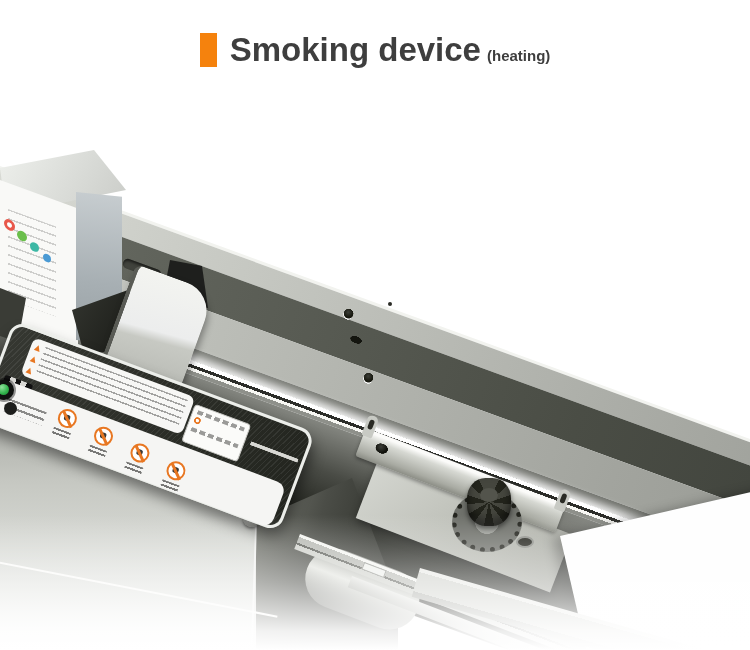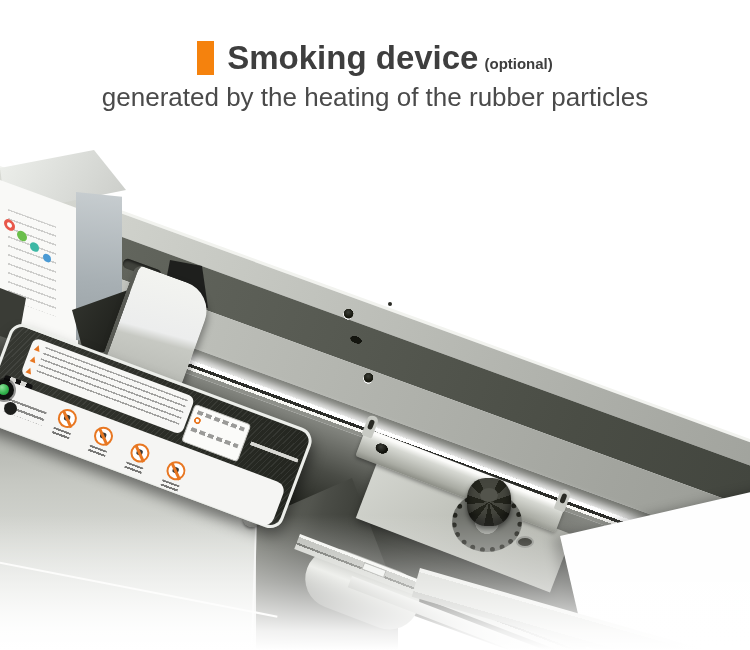--- a/index.html
+++ b/index.html
@@ -1,20 +1,20 @@
 <!DOCTYPE html>
 <html><head>
 <meta charset="utf-8">
 <style>
   html,body{margin:0;padding:0;background:#ffffff;}
   *{box-sizing:border-box;}
   .page{position:relative;width:750px;height:650px;background:#fff;overflow:hidden;
         font-family:"Liberation Sans",sans-serif;}
   
-  .header{position:absolute;top:12px;left:0;width:750px;text-align:center;}
+  .header{position:absolute;top:4px;left:0;width:750px;text-align:center;}
   .title-row{display:flex;justify-content:center;align-items:flex-start;margin-top:27px;}
   .accent-bar{width:17px;height:34px;background:#f5820d;margin-right:13px;margin-top:2px;}
   .title{font-size:33px;font-weight:bold;color:#3e3e3e;letter-spacing:0;line-height:38px;}
   .title-note{font-size:15px;font-weight:bold;color:#3e3e3e;margin-left:6px;margin-top:16px;}
   .subtitle{margin-top:3px;font-size:26px;line-height:34px;color:#4a4a4a;}
   
   .scene{position:absolute;left:0;top:148px;width:750px;height:502px;overflow:hidden;background:#fff;}
   .scene *{position:absolute;}
   .topface{left:-60px;top:-99px;width:1100px;height:152px;transform:rotate(19.3deg);transform-origin:0 0;
     background:linear-gradient(97deg,#fbfbf9 0%,#ececе8 14%,#e6e7e3 18%,#cfd1cb 38%,#a0a29c 58%,#6b6e66 78%,#53564e 92%,#4b4e46 100%);}
@@ -145,24 +145,23 @@
 </style>
 </head>
 <body>
 
 <div class="page">
 
   <div class="header">
     <div class="title-row">
       <div class="accent-bar"></div>
       <div class="title">Smoking device</div>
-      <div class="title-note">(optional)</div>
+      <div class="title-note">(heating)</div>
     </div>
     <div class="subtitle">
-      <div>generated by the heating of the rubber particles</div>
     </div>
   </div>
 
   <div class="scene">
     <div class="topface"></div>
 
     <div class="strips">
       <div class="s-edge"></div>
       <div class="s-face1"></div>
       <div class="s-dark"></div>

